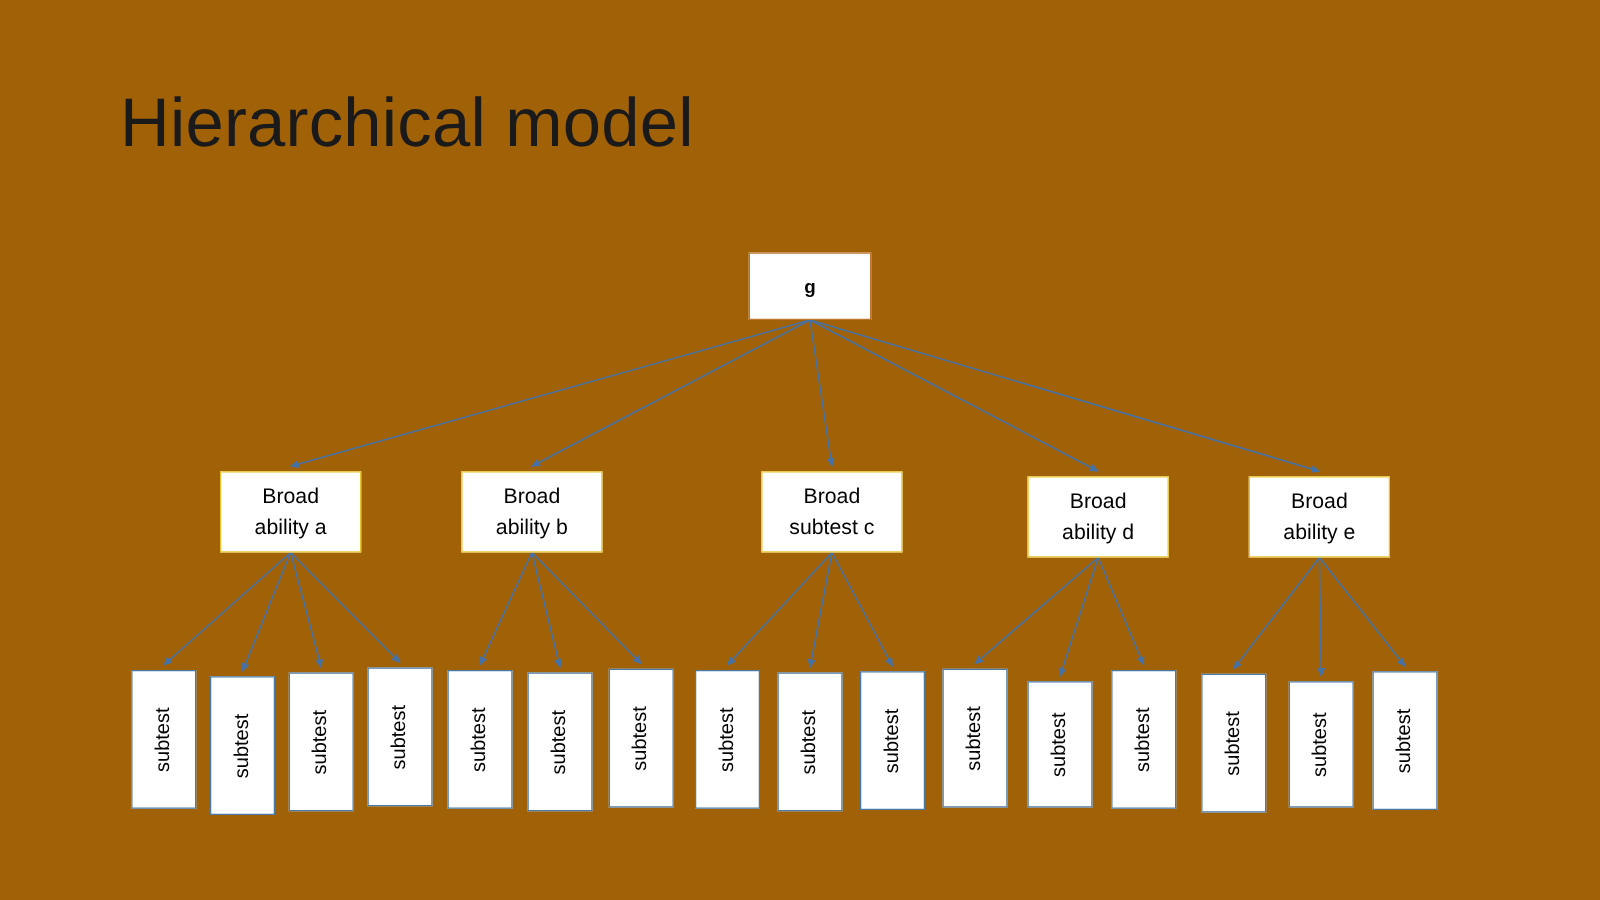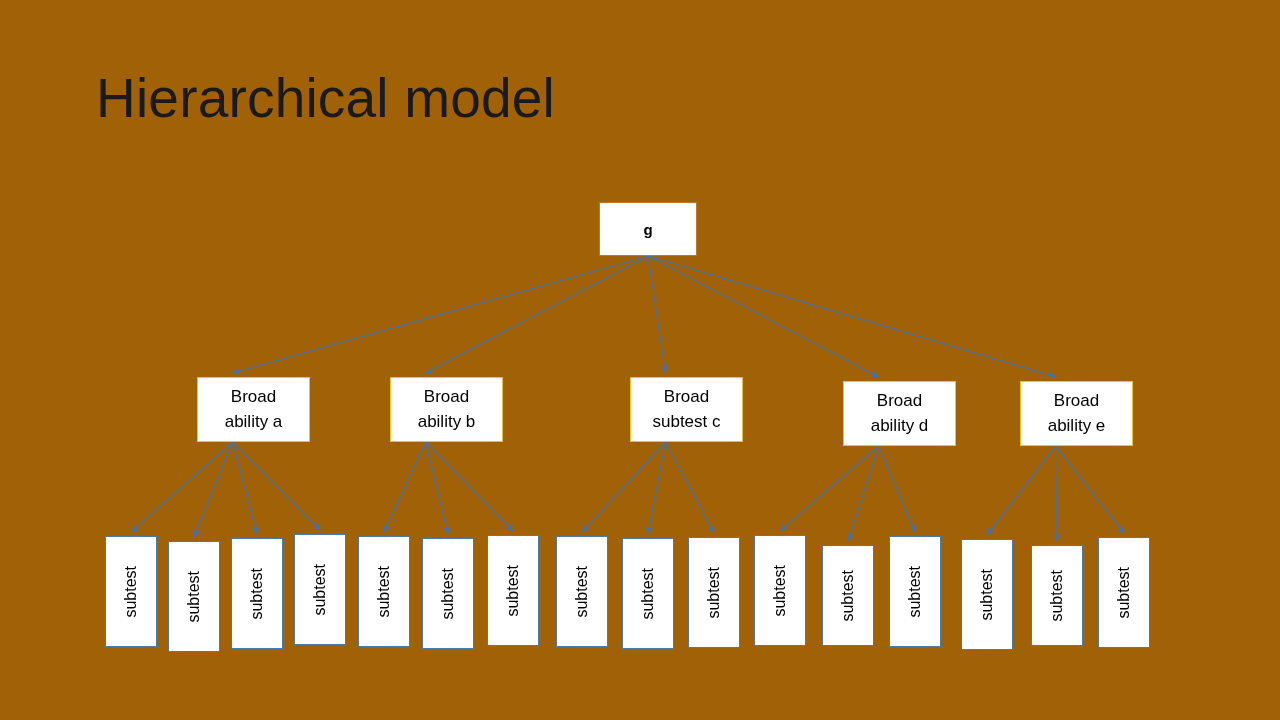--- a/index.html
+++ b/index.html
@@ -48,21 +48,20 @@
     border: 1.6px solid #c0752f;
     font-size: 15px;
     font-weight: bold;
     font-family: "Liberation Sans", sans-serif;
   }
   .node-broad {
     border: 1.6px solid #e8c52e;
     font-size: 17px;
     line-height: 1.45;
     font-family: "Liberation Sans", sans-serif;
-    margin-left: 21px;
   }
   .node-subtest {
     border: 1.3px solid #4a7ba7;
     font-size: 16px;
     font-family: "Liberation Sans", sans-serif;
   }
   .vtext {
     writing-mode: vertical-rl;
     transform: rotate(180deg);
     white-space: nowrap;

